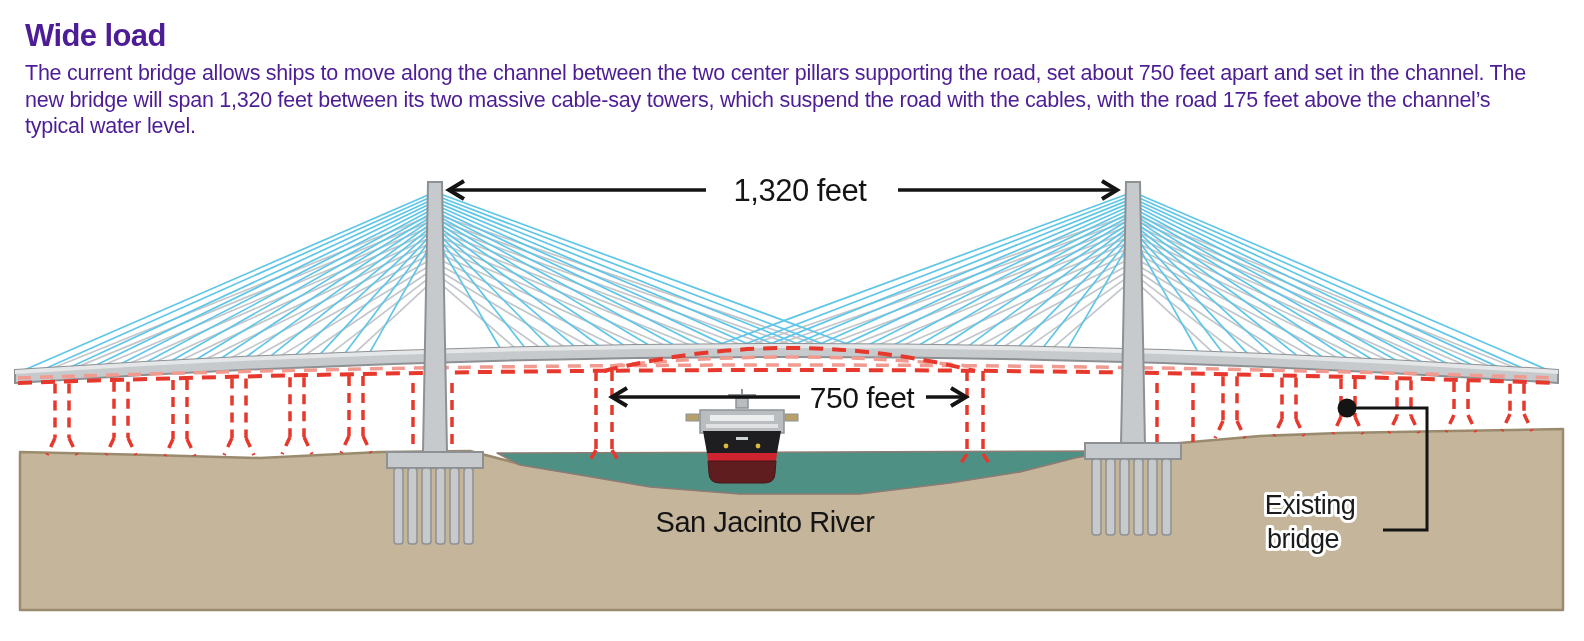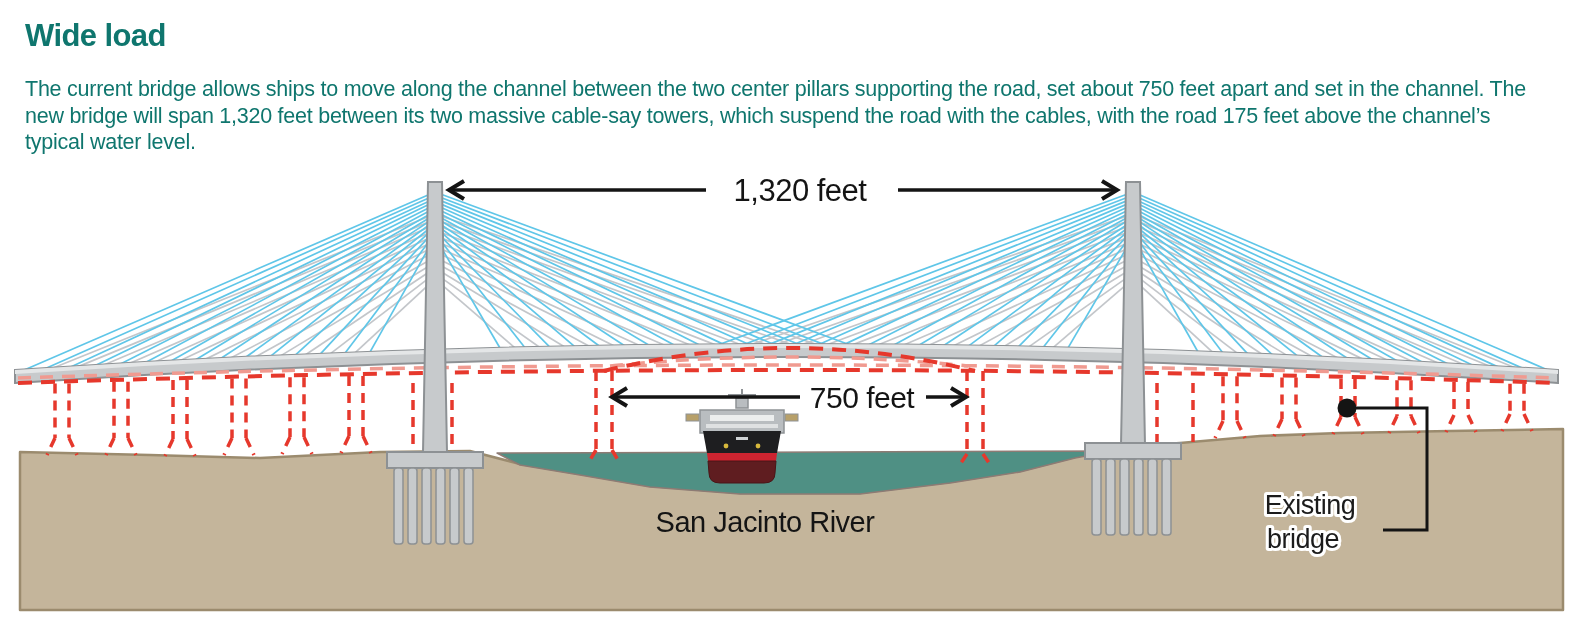--- a/index.html
+++ b/index.html
@@ -1,21 +1,21 @@
 <!DOCTYPE html>
 <html><head>
 <meta charset="utf-8">
 <style>
   html,body{margin:0;padding:0;background:#fff;}
   #page{position:relative;width:1584px;height:641px;background:#fff;overflow:hidden;
-        font-family:"Liberation Sans",sans-serif;color:#0f766e;
+        font-family:"Liberation Sans",sans-serif;color:#4c1d95;
         --ink:#141414; --red:#e6382c; --redLight:#f09a90; --blue:#5fc6e8; --grayCable:#c3c6ca;
         --deck:#c7cacc; --deckStroke:#8d9194; --water:#4f9084; --ground:#c4b59b; --groundStroke:#9b8b6e;}
   .title{position:absolute;left:25px;top:18px;font-size:31px;font-weight:800;letter-spacing:-0.6px;}
-  .desc{position:absolute;left:25px;top:76px;width:1505px;font-size:21.5px;line-height:1.24;
+  .desc{position:absolute;left:25px;top:60px;width:1505px;font-size:21.5px;line-height:1.24;
         letter-spacing:-0.25px;}
   #diagram{position:absolute;left:0;top:152px;}
   text{font-family:"Liberation Sans",sans-serif;fill:#141414;letter-spacing:-0.5px;}
   .dim-text{font-size:31px;}
   .dim-text-sm{font-size:30px;}
   .river-text{font-size:29px;}
   .halo{font-size:27px;paint-order:stroke;stroke:#ffffff;stroke-width:6px;stroke-linejoin:round;fill:#1b1b1b;}
   .dimline{stroke:var(--ink);stroke-width:3.5;fill:none;}
   .chev{stroke:var(--ink);stroke-width:4;fill:none;stroke-linejoin:miter;}
 </style>

